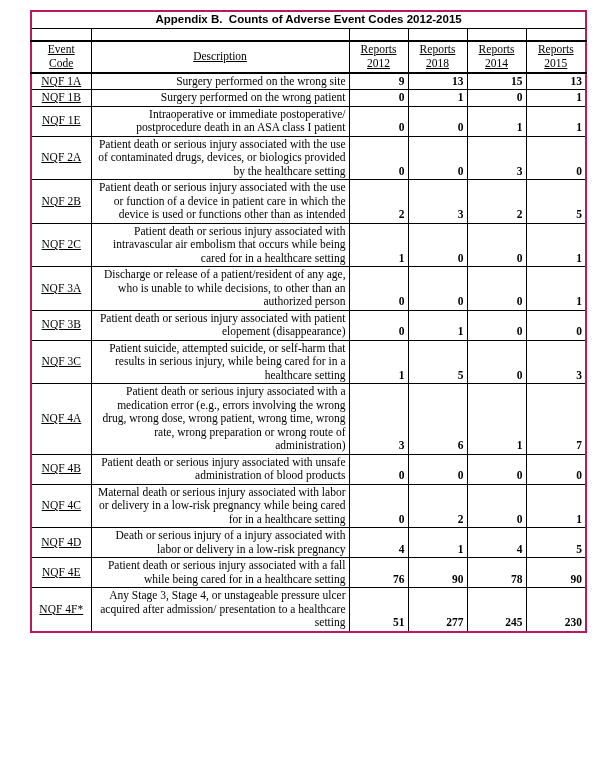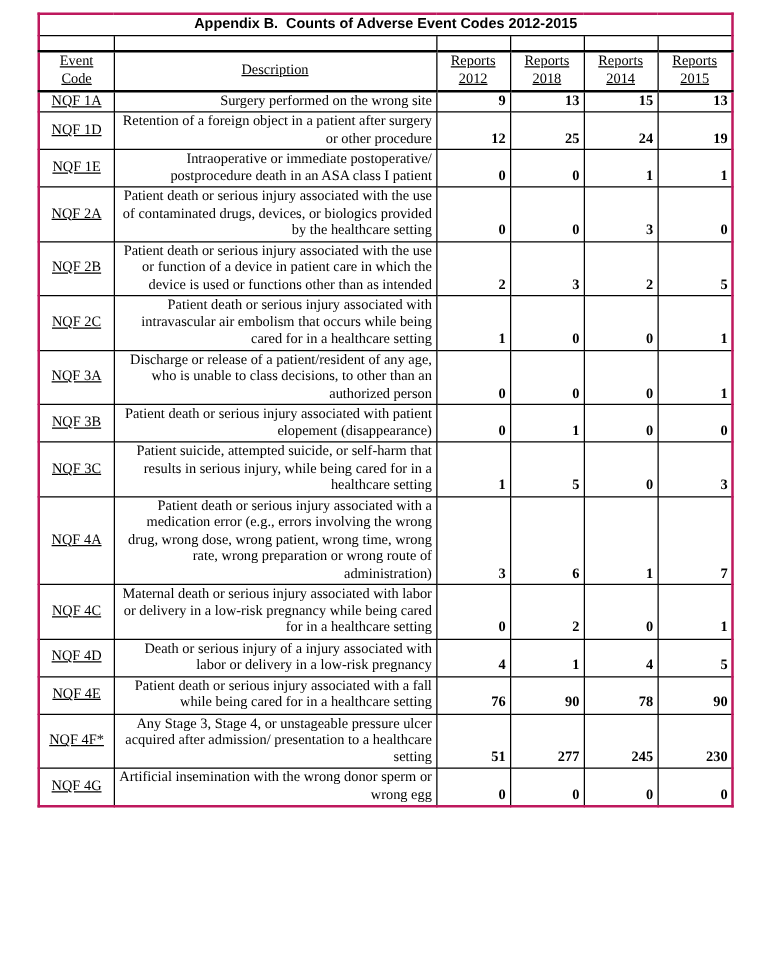--- a/index.html
+++ b/index.html
@@ -126,26 +126,26 @@
 
     <tr>
           <td class="code-cell">NQF 1A</td>
           <td class="desc-cell">Surgery performed on the wrong site</td>
           <td class="num-cell">9</td>
           <td class="num-cell">13</td>
           <td class="num-cell">15</td>
           <td class="num-cell">13</td>
         </tr>
         <tr>
-          <td class="code-cell">NQF 1D</td>
-          <td class="desc-cell">Retention of a foreign object in a patient after surgery or other procedure</td>
-          <td class="num-cell">12</td>
-          <td class="num-cell">25</td>
-          <td class="num-cell">24</td>
-          <td class="num-cell">19</td>
+          <td class="code-cell">NQF 1B</td>
+          <td class="desc-cell">Surgery performed on the wrong patient</td>
+          <td class="num-cell">0</td>
+          <td class="num-cell">1</td>
+          <td class="num-cell">0</td>
+          <td class="num-cell">1</td>
         </tr>
         <tr>
           <td class="code-cell">NQF 1E</td>
           <td class="desc-cell">Intraoperative or immediate postoperative/ postprocedure death in an ASA class I patient</td>
           <td class="num-cell">0</td>
           <td class="num-cell">0</td>
           <td class="num-cell">1</td>
           <td class="num-cell">1</td>
         </tr>
         <tr>
@@ -167,21 +167,21 @@
         <tr>
           <td class="code-cell">NQF 2C</td>
           <td class="desc-cell">Patient death or serious injury associated with intravascular air embolism that occurs while being cared for in a healthcare setting</td>
           <td class="num-cell">1</td>
           <td class="num-cell">0</td>
           <td class="num-cell">0</td>
           <td class="num-cell">1</td>
         </tr>
         <tr>
           <td class="code-cell">NQF 3A</td>
-          <td class="desc-cell">Discharge or release of a patient/resident of any age, who is unable to class decisions, to other than an authorized person</td>
+          <td class="desc-cell">Discharge or release of a patient/resident of any age, who is unable to while decisions, to other than an authorized person</td>
           <td class="num-cell">0</td>
           <td class="num-cell">0</td>
           <td class="num-cell">0</td>
           <td class="num-cell">1</td>
         </tr>
         <tr>
           <td class="code-cell">NQF 3B</td>
           <td class="desc-cell">Patient death or serious injury associated with patient elopement (disappearance)</td>
           <td class="num-cell">0</td>
           <td class="num-cell">1</td>
@@ -196,20 +196,28 @@
           <td class="num-cell">0</td>
           <td class="num-cell">3</td>
         </tr>
         <tr>
           <td class="code-cell">NQF 4A</td>
           <td class="desc-cell">Patient death or serious injury associated with a medication error (e.g., errors involving the wrong drug, wrong dose, wrong patient, wrong time, wrong rate, wrong preparation or wrong route of administration)</td>
           <td class="num-cell">3</td>
           <td class="num-cell">6</td>
           <td class="num-cell">1</td>
           <td class="num-cell">7</td>
+        </tr>
+        <tr>
+          <td class="code-cell">NQF 4B</td>
+          <td class="desc-cell">Patient death or serious injury associated with unsafe administration of blood products</td>
+          <td class="num-cell">0</td>
+          <td class="num-cell">0</td>
+          <td class="num-cell">0</td>
+          <td class="num-cell">0</td>
         </tr>
         <tr>
           <td class="code-cell">NQF 4C</td>
           <td class="desc-cell">Maternal death or serious injury associated with labor or delivery in a low-risk pregnancy while being cared for in a healthcare setting</td>
           <td class="num-cell">0</td>
           <td class="num-cell">2</td>
           <td class="num-cell">0</td>
           <td class="num-cell">1</td>
         </tr>
         <tr>
@@ -229,23 +237,15 @@
           <td class="num-cell">90</td>
         </tr>
         <tr>
           <td class="code-cell">NQF 4F*</td>
           <td class="desc-cell">Any Stage 3, Stage 4, or unstageable pressure ulcer acquired after admission/ presentation to a healthcare setting</td>
           <td class="num-cell">51</td>
           <td class="num-cell">277</td>
           <td class="num-cell">245</td>
           <td class="num-cell">230</td>
         </tr>
-        <tr>
-          <td class="code-cell">NQF 4G</td>
-          <td class="desc-cell">Artificial insemination with the wrong donor sperm or wrong egg</td>
-          <td class="num-cell">0</td>
-          <td class="num-cell">0</td>
-          <td class="num-cell">0</td>
-          <td class="num-cell">0</td>
-        </tr>
       </tbody>
   </table>
 </div>
 
 </body></html>

